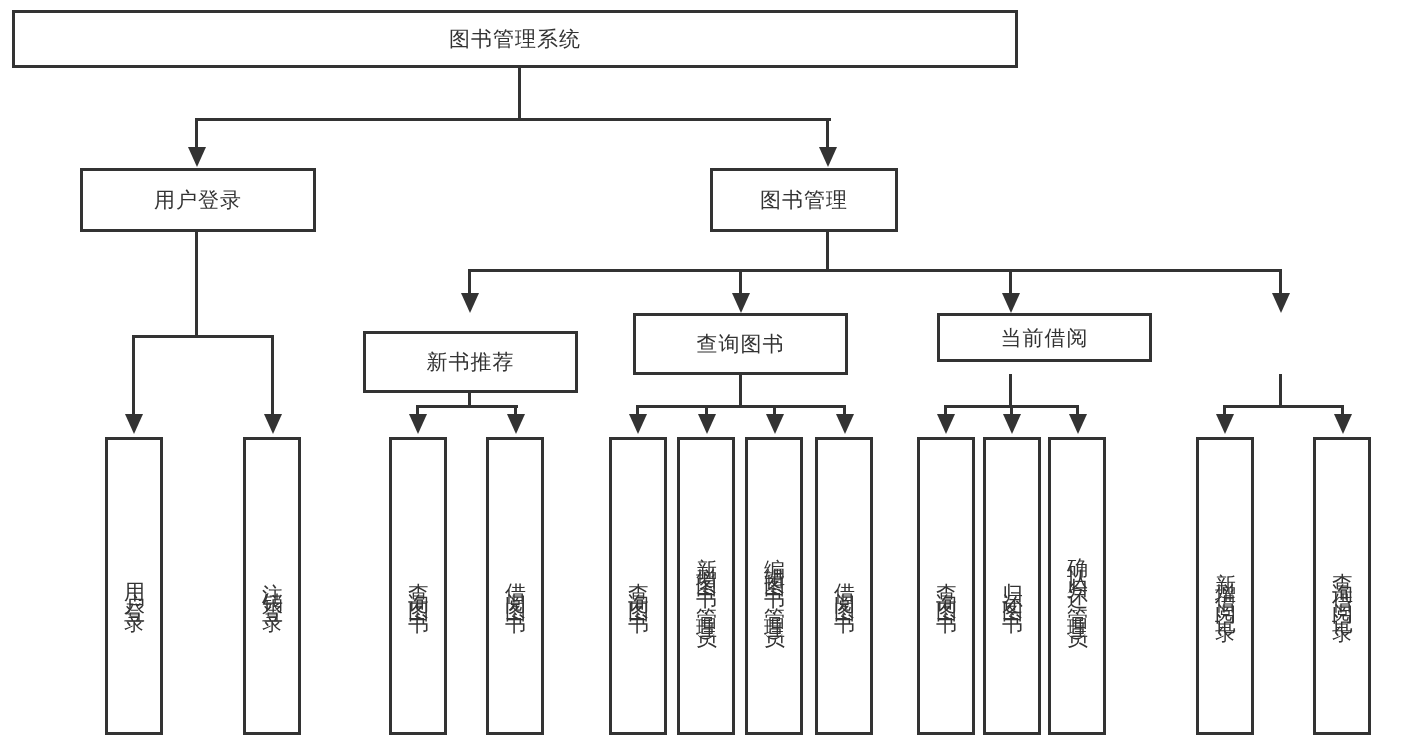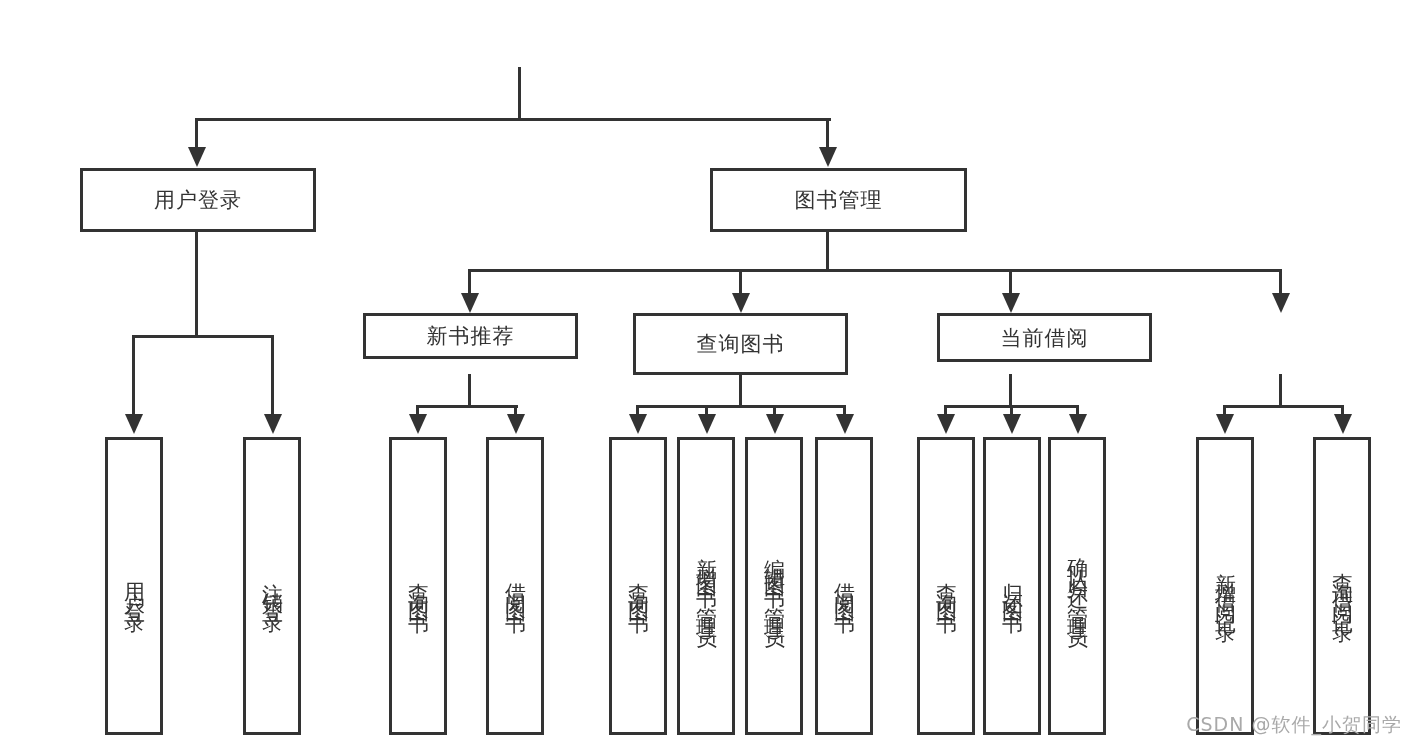--- a/index.html
+++ b/index.html
@@ -91,29 +91,32 @@
   <div class="arrow" style="left:1003px;top:414px"></div>
   <div class="arrow" style="left:1069px;top:414px"></div>
 
   <div class="line v" style="left:1279px;top:374px;height:34px"></div>
   <div class="line h" style="left:1223px;top:405px;width:121px"></div>
   <div class="line v" style="left:1223px;top:405px;height:14px"></div>
   <div class="line v" style="left:1341px;top:405px;height:14px"></div>
   <div class="arrow" style="left:1216px;top:414px"></div>
   <div class="arrow" style="left:1334px;top:414px"></div>
 
+  <div class="hbox" style="left:12px;top:10px;width:1006px;height:58px">
+    <span>图书管理系统</span>
+  </div>
 
   <div class="hbox" style="left:80px;top:168px;width:236px;height:64px">
     <span>用户登录</span>
   </div>
-  <div class="hbox" style="left:710px;top:168px;width:257px;height:64px">
+  <div class="hbox" style="left:710px;top:168px;width:188px;height:64px">
     <span>图书管理</span>
   </div>
 
-  <div class="hbox" style="left:363px;top:313px;width:215px;height:46px">
+  <div class="hbox" style="left:363px;top:331px;width:215px;height:62px">
     <span>新书推荐</span>
   </div>
   <div class="hbox" style="left:633px;top:313px;width:215px;height:62px">
     <span>查询图书</span>
   </div>
   <div class="hbox" style="left:937px;top:313px;width:215px;height:49px">
     <span>当前借阅</span>
   </div>
 
   <div class="vbox" style="left:105px">
@@ -153,15 +156,14 @@
     <span class="vtext">确认归还（管理员）</span>
   </div>
 
   <div class="vbox" style="left:1196px">
     <span class="vtext">新增借阅记录</span>
   </div>
   <div class="vbox" style="left:1313px">
     <span class="vtext">查询借阅记录</span>
   </div>
 
-  <div class="watermark">CSDN @软件_小贺同学</div>
 
 </div>
 
 </body></html>

